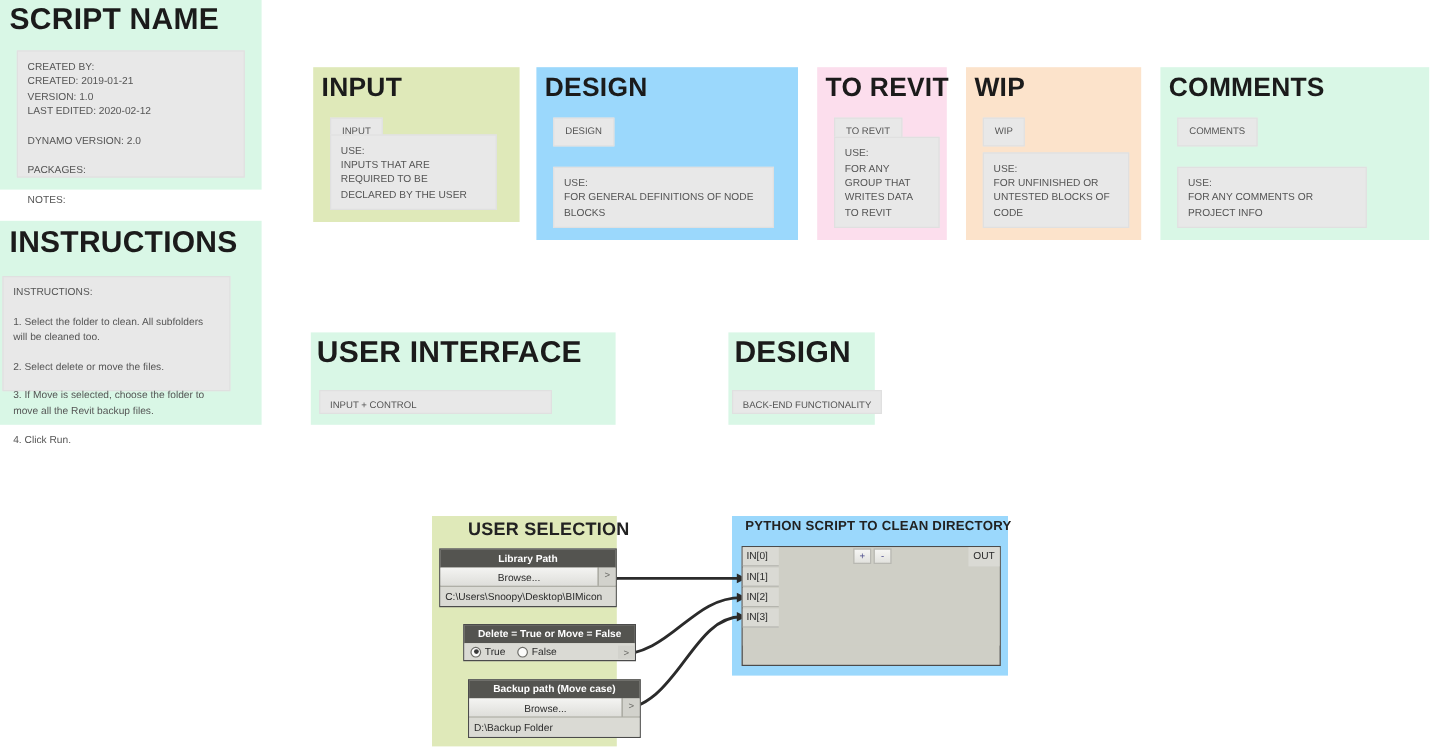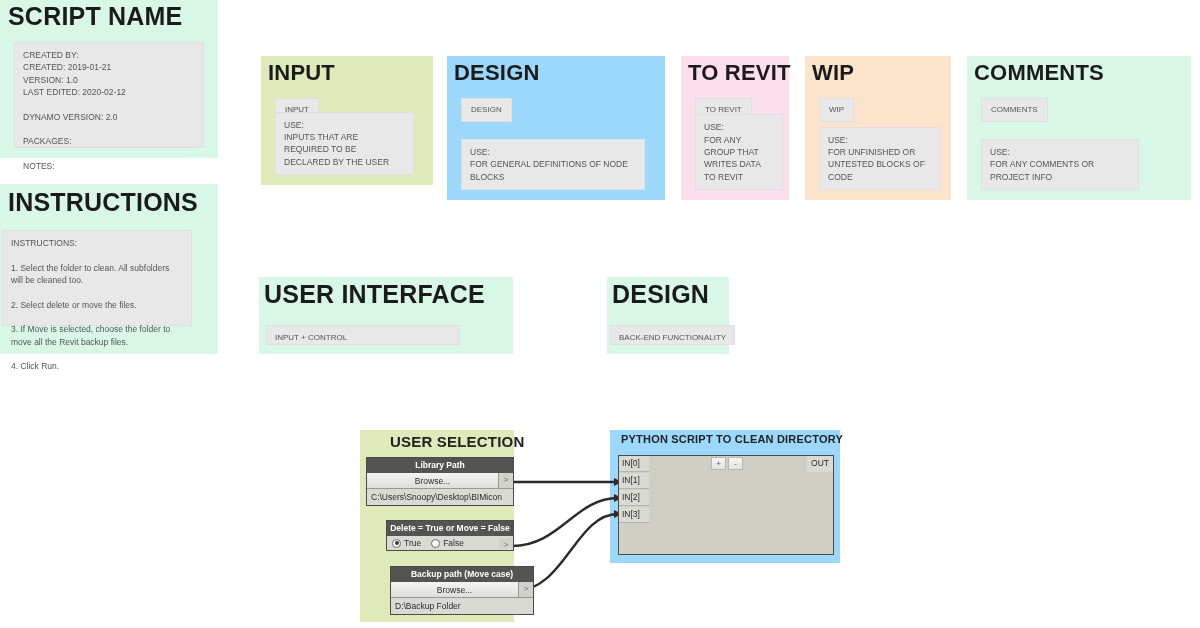--- a/index.html
+++ b/index.html
@@ -300,21 +300,21 @@
   <div class="node-header">Library Path</div>
   <div class="node-body">
     <div class="browse-row">
       <div class="browse-btn">Browse...</div>
       <div class="port-out">&gt;</div>
     </div>
     <div class="path-value">C:\Users\Snoopy\Desktop\BIMicon</div>
   </div>
 </div>
 
-<div class="node" id="node-delete-or-move" style="left:386px;top:520px;width:128px;">
+<div class="node" id="node-delete-or-move" style="left:386px;top:520px;width:144px;">
   <div class="node-header">Delete = True or Move = False</div>
   <div class="node-body">
     <div class="radio-row">
       <div class="radio-items">
         <div class="radio-item">
           <span class="radio-dot checked"></span>
           <span>True</span>
         </div>
         <div class="radio-item">
           <span class="radio-dot"></span>

